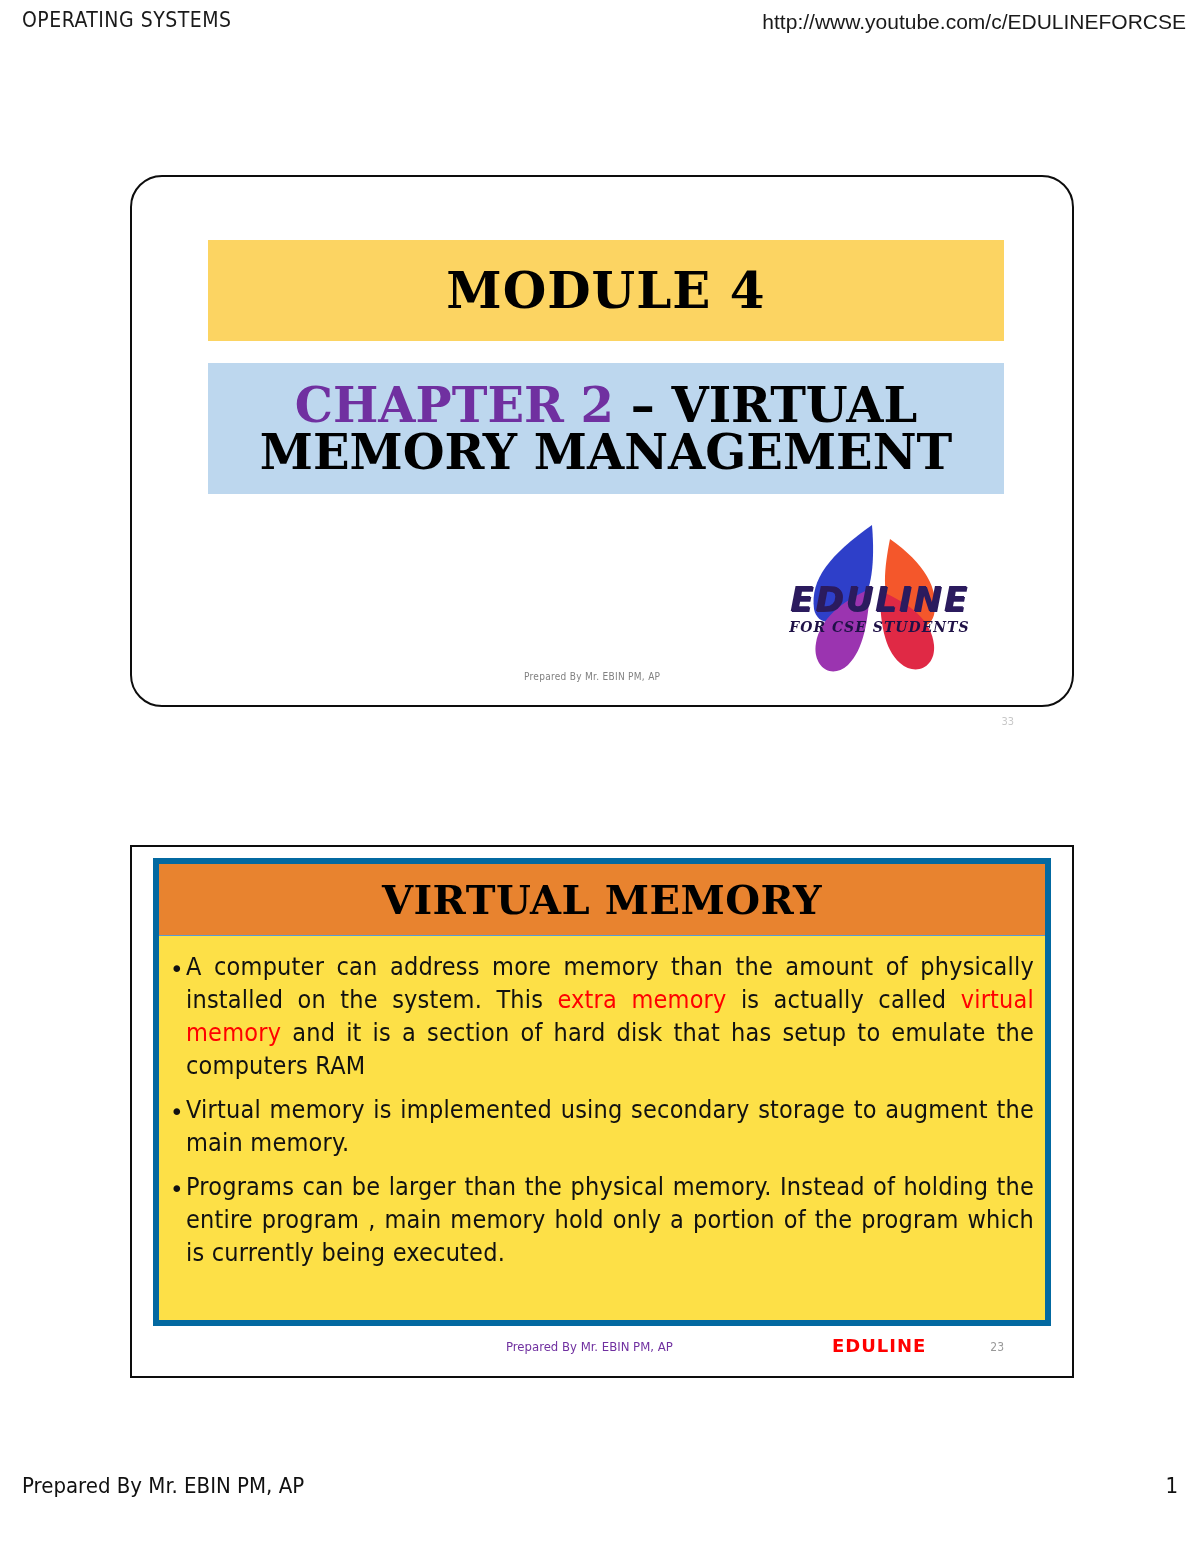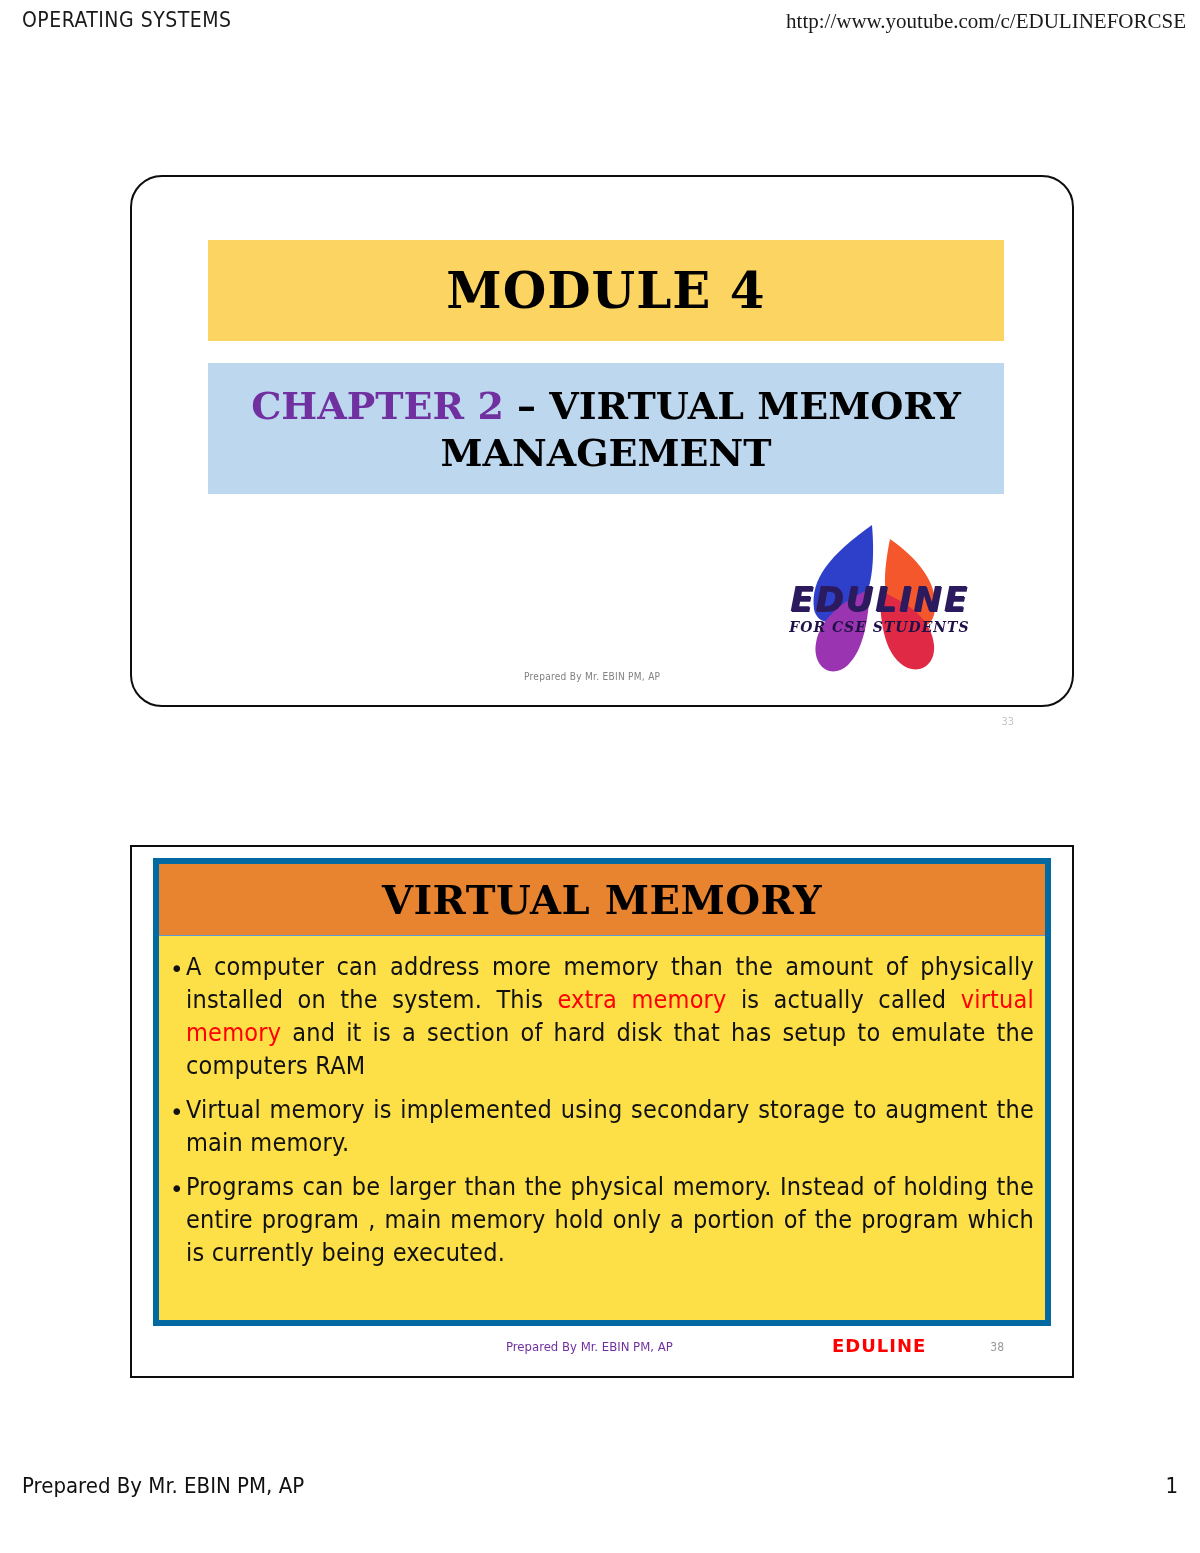--- a/index.html
+++ b/index.html
@@ -32,21 +32,21 @@
     letter-spacing: 0.5px;
     color: #1a1a1a;
     white-space: nowrap;
   }
   .hdr-right {
     position: absolute;
     right: 14px;
     top: 8px;
     width: 560px;
     text-align: right;
-    font-family: Liberation Serif, serif;
+    font-family: Liberation Sans, sans-serif;
     font-size: 21px;
     line-height: 27px;
     color: #1a1a1a;
   }
 
   
   .slide {
     position: absolute;
     background: #ffffff;
     border: 2px solid #0d0d0d;
@@ -93,21 +93,21 @@
     height: 131px;
     background: #BDD7EE;
     display: flex;
     align-items: center;
     justify-content: center;
     text-align: center;
   }
   .chapter-band .txt {
     font-family: "DejaVu Serif", "Liberation Serif", serif;
     font-weight: bold;
-    font-size: 38px;
+    font-size: 48px;
     line-height: 47px;
     color: #000000;
     padding: 0 3px;
   }
   .chapter-band .accent {
     color: #7030A0;
   }
 
   
   .logo-wrap {
@@ -336,19 +336,19 @@
       <div class="bullet-row">
         <span class="bullet-dot">•</span>
         <span class="bullet-text">Programs can be larger than the physical memory. Instead of holding the entire program , main memory hold only a portion of the program which is currently being executed.</span>
       </div>
 
     </div>
   </div>
 
   <div class="s2-foot-note">Prepared By Mr. EBIN PM, AP</div>
   <div class="s2-foot-brand">EDULINE</div>
-  <div class="s2-foot-num">38</div>
+  <div class="s2-foot-num">23</div>
 </div>
 
 <div class="page-footer">
   <div class="foot-left">Prepared By Mr. EBIN PM, AP</div>
   <div class="foot-right">1</div>
 </div>
 
 </body></html>

